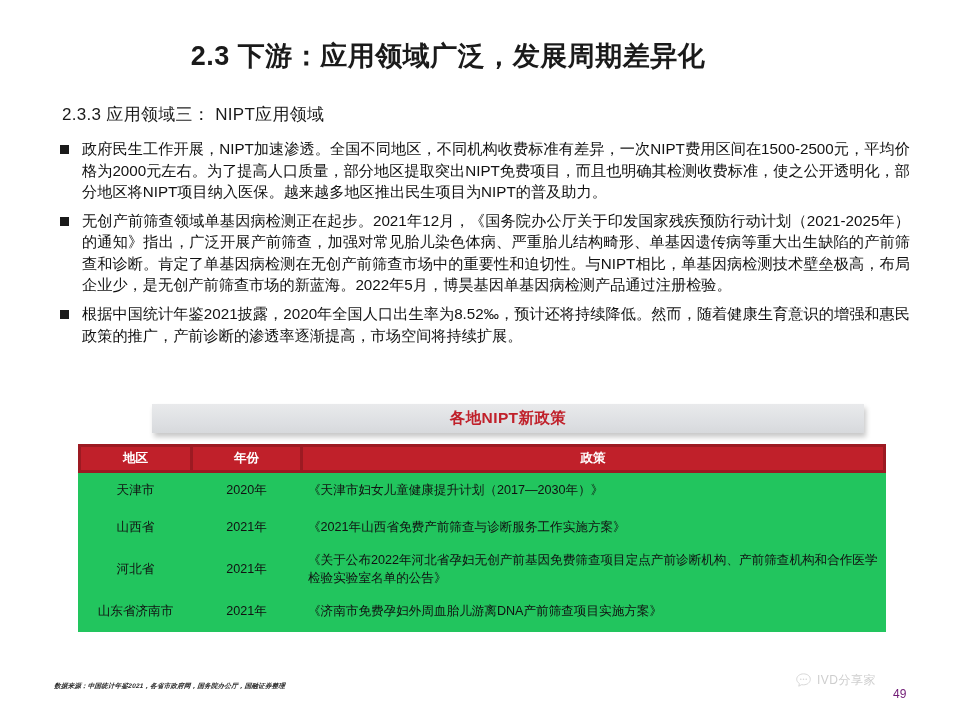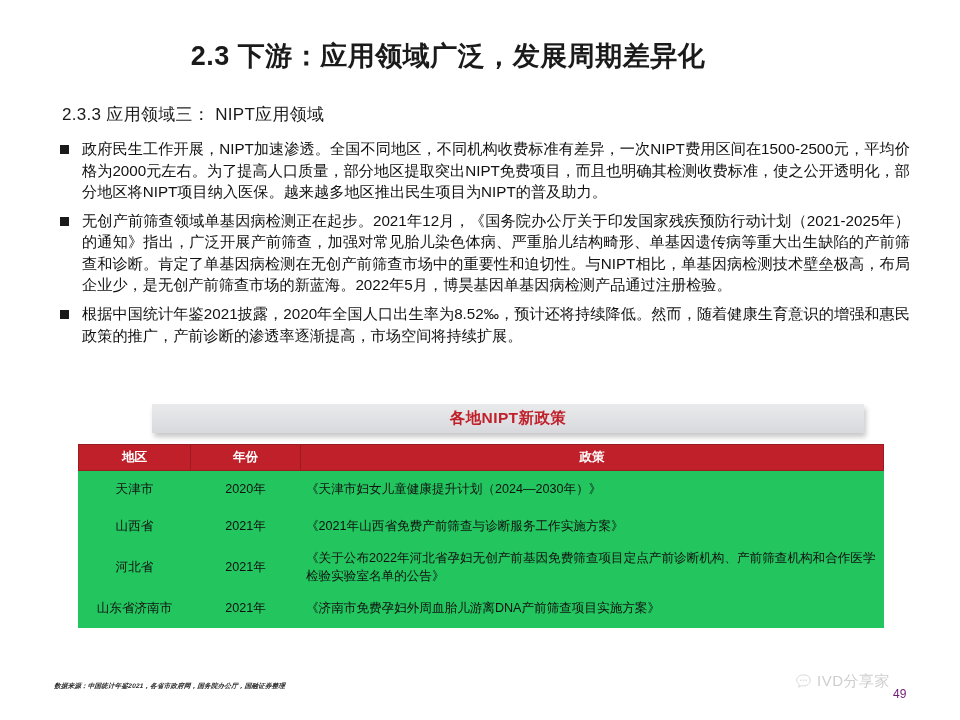--- a/index.html
+++ b/index.html
@@ -89,21 +89,21 @@
     position: absolute;
     left: 78px; top: 444px;
     width: 805px;
   }
   table.policy {
     border-collapse: collapse;
     width: 805px;
     table-layout: fixed;
   }
   table.policy th, table.policy td {
-    border: 1px solid #22c55e;
+    border: 3px solid #22c55e;
     font-size: 12.6px;
     color: #111111;
     padding: 4px 5px;
   }
   table.policy thead th {
     background: #c0202a;
     color: #ffffff;
     font-weight: bold;
     text-align: center;
     height: 26px;
@@ -139,21 +139,21 @@
     left: 795px; top: 672px;
     display: flex;
     align-items: center;
     opacity: 0.42;
   }
   .wm-icon {
     width: 17px; height: 17px;
     margin-right: 5px;
   }
   .wm-text {
-    font-size: 15px;
+    font-size: 12px;
     color: #8a8a8a;
     letter-spacing: 0.5px;
   }
   .page-num {
     position: absolute;
     left: 893px; top: 687px;
     font-size: 12px;
     color: #701a75;
   }
 </style>
@@ -200,21 +200,21 @@
         <tr>
           <th>地区</th>
           <th>年份</th>
           <th>政策</th>
         </tr>
       </thead>
       <tbody>
         <tr>
           <td class="c-region">天津市</td>
           <td class="c-year">2020年</td>
-          <td class="c-policy">《天津市妇女儿童健康提升计划（2024—2030年）》</td>
+          <td class="c-policy">《天津市妇女儿童健康提升计划（2017—2030年）》</td>
         </tr>
         <tr>
           <td class="c-region">山西省</td>
           <td class="c-year">2021年</td>
           <td class="c-policy">《2021年山西省免费产前筛查与诊断服务工作实施方案》</td>
         </tr>
         <tr>
           <td class="c-region">河北省</td>
           <td class="c-year">2021年</td>
           <td class="c-policy">《关于公布2022年河北省孕妇无创产前基因免费筛查项目定点产前诊断机构、产前筛查机构和合作医学检验实验室名单的公告》</td>

